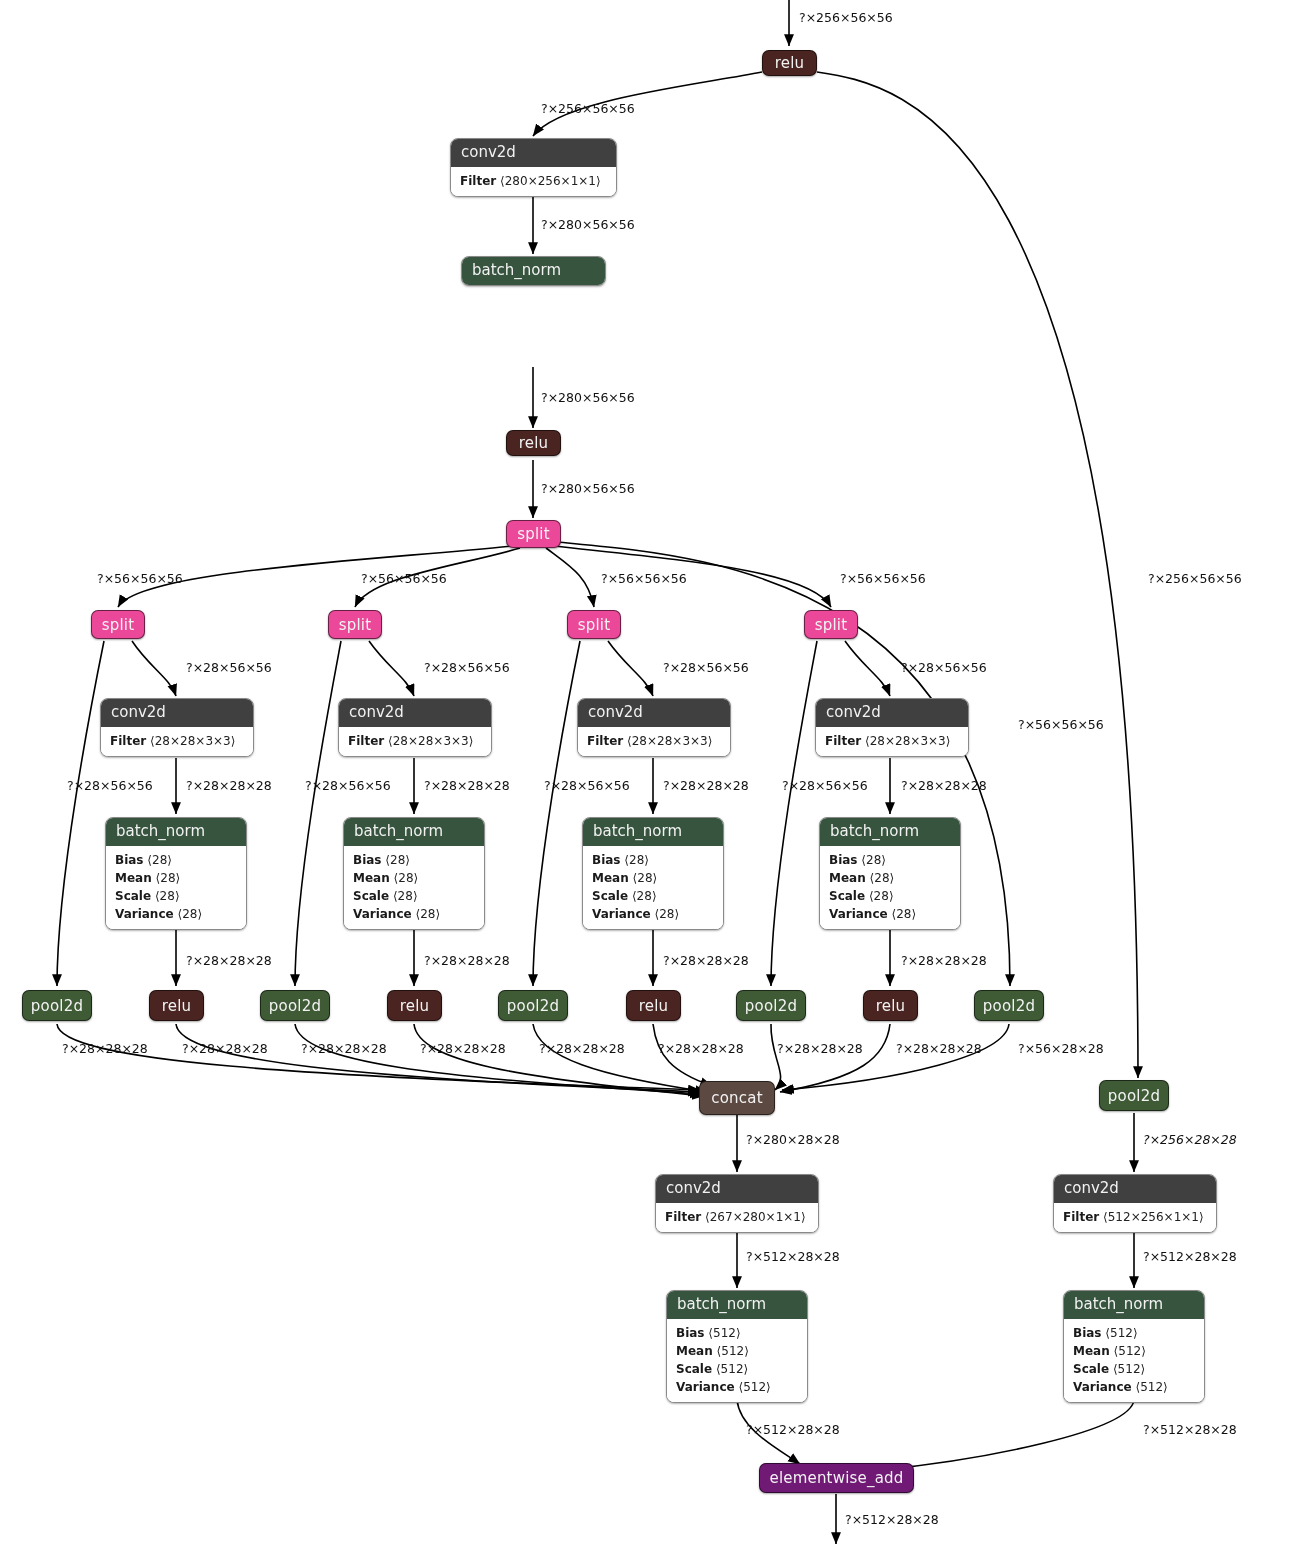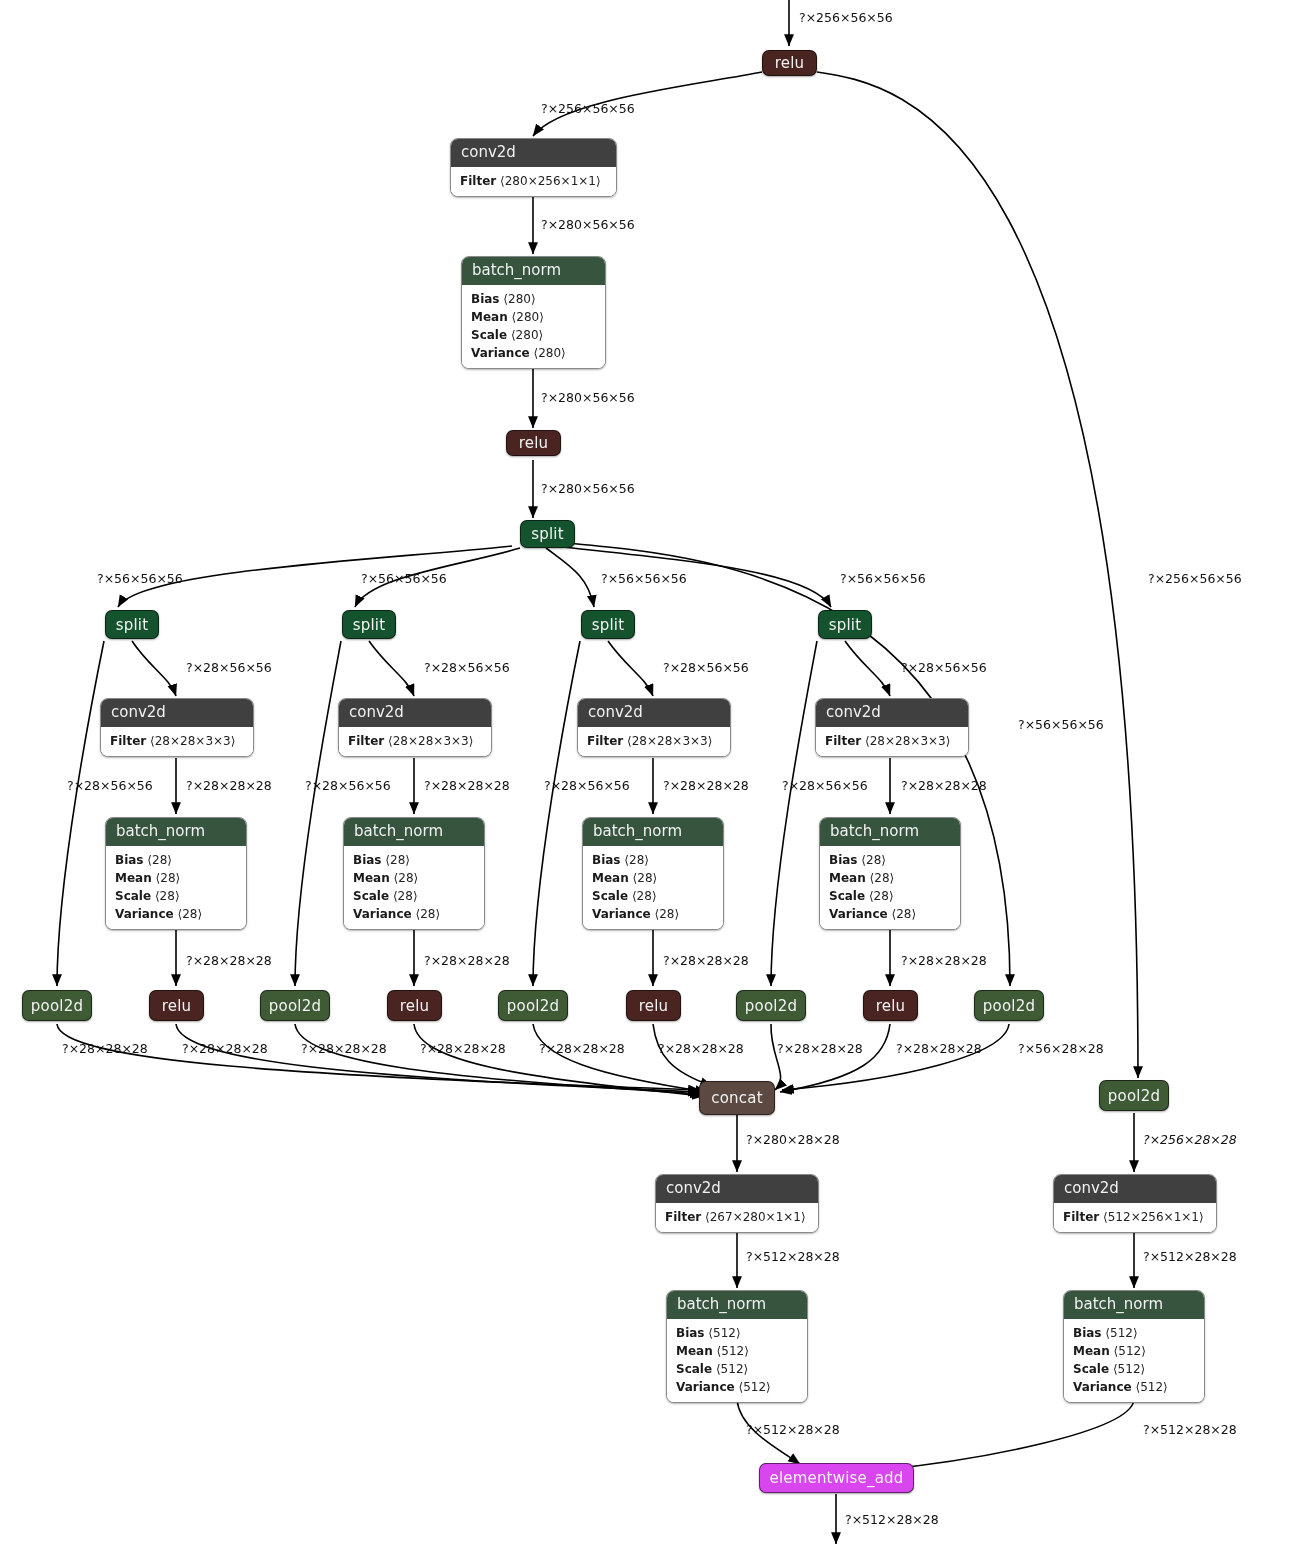--- a/index.html
+++ b/index.html
@@ -16,23 +16,23 @@
     color:#f2f2f2;
     display:flex;align-items:center;justify-content:center;
     font-size:15px;
     letter-spacing:.2px;
     white-space:nowrap;
     box-shadow:0 1px 2px rgba(0,0,0,.35);
     border:1px solid rgba(0,0,0,.55);
   }
   .pill.relu{background:#4a2420;}
   .pill.pool2d{background:#3e5b36;}
-  .pill.split{background:#14532d;margin-left:14px;}
+  .pill.split{background:#ec4899;}
   .pill.concat{background:#5c4a42;}
-  .pill.eadd{background:#d946ef;}
+  .pill.eadd{background:#701a75;}
 
   
   .rec{
     background:#fff;
     border:1px solid #8a8a8a;
     border-radius:8px;
     box-shadow:0 1px 2px rgba(0,0,0,.3);
     overflow:hidden;
   }
   .rec .hdr{
@@ -149,26 +149,20 @@
 
   <div class="node rec conv" style="left:450px;top:138px;width:167px;">
     <div class="hdr">conv2d</div>
     <div class="body">
       <div class="row"><b>Filter</b> <span class="val">⟨280×256×1×1⟩</span></div>
     </div>
   </div>
 
   <div class="node rec bn" style="left:461px;top:256px;width:145px;">
     <div class="hdr">batch_norm</div>
-    <div class="body">
-      <div class="row"><b>Bias</b> <span class="val">⟨280⟩</span></div>
-      <div class="row"><b>Mean</b> <span class="val">⟨280⟩</span></div>
-      <div class="row"><b>Scale</b> <span class="val">⟨280⟩</span></div>
-      <div class="row"><b>Variance</b> <span class="val">⟨280⟩</span></div>
-    </div>
   </div>
 
   <div class="node pill relu" style="left:506px;top:430px;width:55px;height:26px;">
     <span>relu</span>
   </div>
 
   <div class="node pill split" style="left:506px;top:520px;width:55px;height:28px;">
     <span>split</span>
   </div>
 

